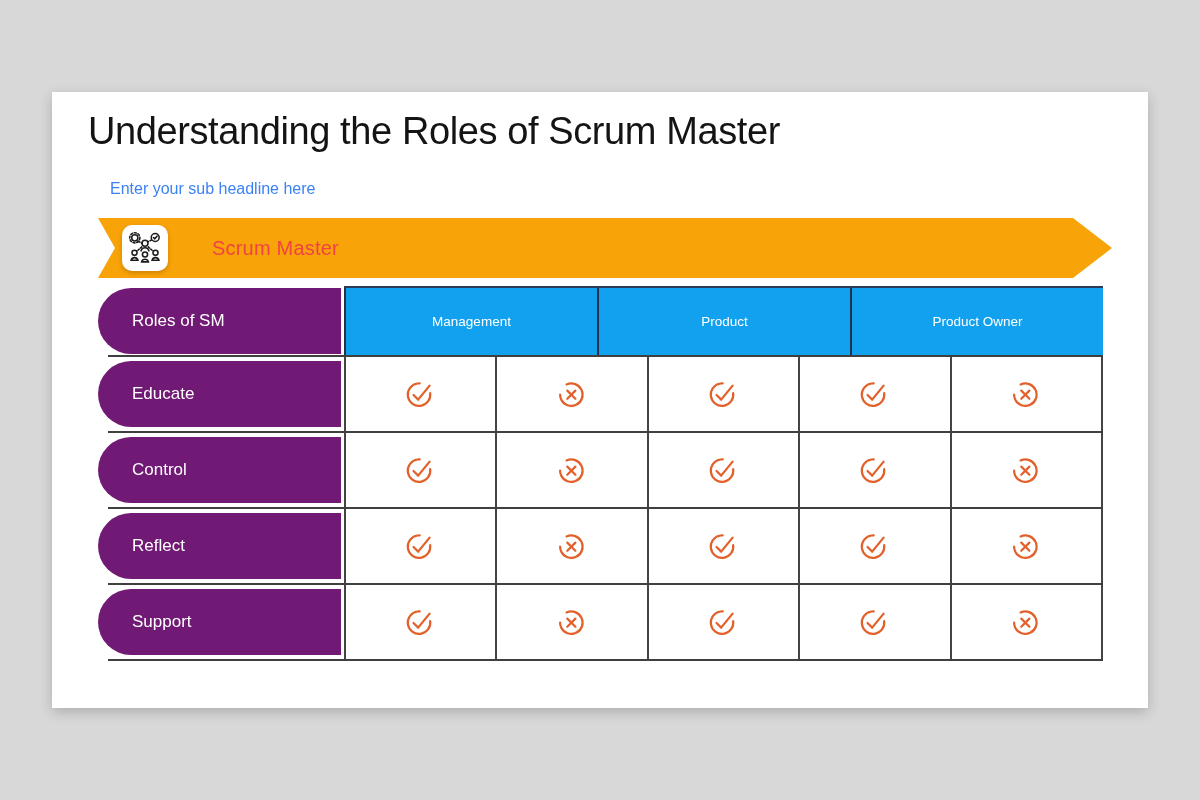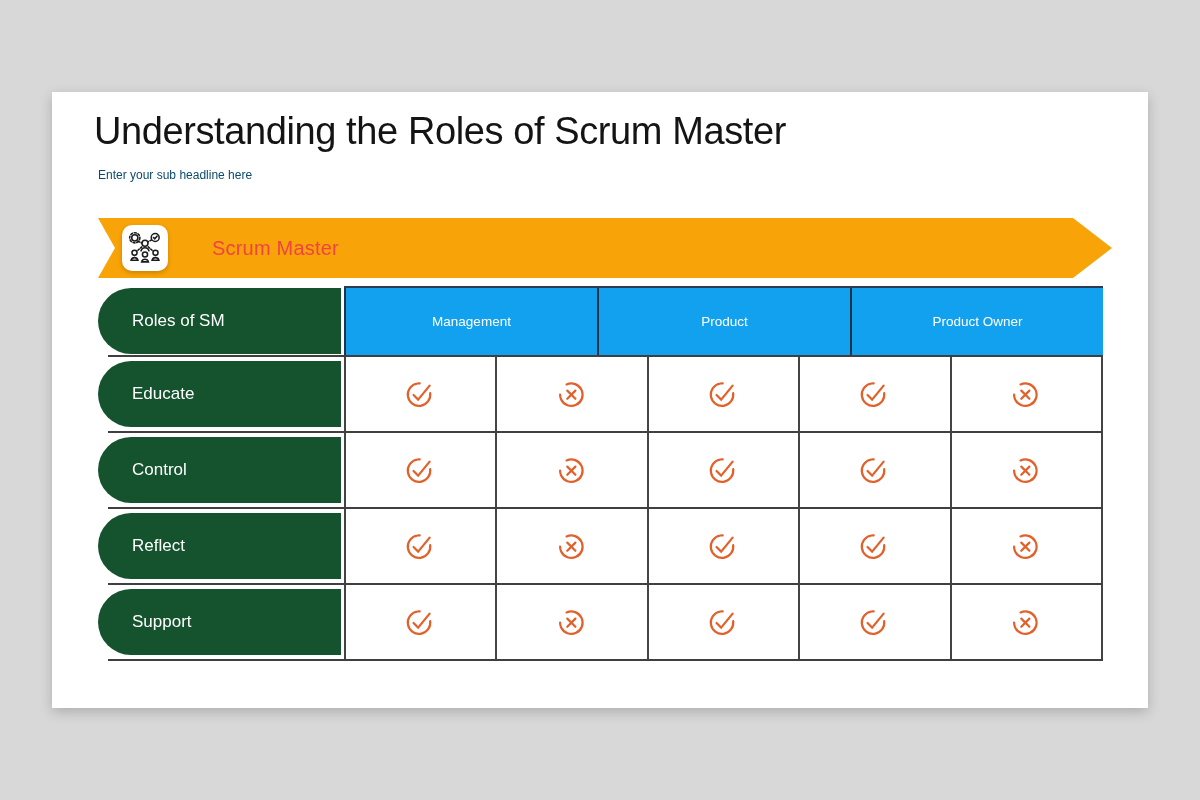--- a/index.html
+++ b/index.html
@@ -6,26 +6,26 @@
   body{
     width:1200px;height:800px;position:relative;overflow:hidden;
     background:#d8d8d8;
     font-family:"Liberation Sans", sans-serif;
   }
   .slide{
     position:absolute;left:52px;top:92px;width:1096px;height:616px;
     background:#ffffff;box-shadow:0 4px 12px rgba(0,0,0,.20);
   }
   .title{
-    position:absolute;left:42px;top:18px;margin:0;
+    position:absolute;left:36px;top:18px;margin:0;
     font-size:38px;font-weight:500;color:#141414;letter-spacing:-0.4px;
   }
   .subtitle{
-    position:absolute;left:46px;top:76px;margin:0;
-    font-size:12px;color:#0c4a6e;
+    position:absolute;left:46px;top:76px;margin:12px;
+    font-size:16px;color:#3b82f6;
   }
   
   .banner{position:absolute;left:46px;top:126px;width:1014px;height:60px;}
   .banner svg.ribbon{position:absolute;left:0;top:0;}
   .banner-icon{
     position:absolute;left:24px;top:7px;width:46px;height:46px;
     background:#ffffff;border-radius:10px;
     box-shadow:0 2px 4px rgba(120,70,0,.35);
     display:flex;align-items:center;justify-content:center;
   }
@@ -40,21 +40,21 @@
   .trow::after{ 
     content:"";position:absolute;left:10px;right:0;bottom:-1px;height:2px;
     background:#3f3f3f;z-index:3;
   }
   .trow.header::before{ 
     content:"";position:absolute;left:246px;right:0;top:0;height:2px;
     background:#2c3a55;z-index:3;
   }
   .pillcol{width:246px;display:flex;align-items:center;flex:none;}
   .pill{
-    width:243px;height:66px;background:#14532d;
+    width:243px;height:66px;background:#701a75;
     border-radius:34px 0 0 34px;
     display:flex;align-items:center;padding-left:34px;box-sizing:border-box;
     color:#ffffff;font-size:17px;position:relative;z-index:2;
   }
   .cell{
     flex:1;display:flex;align-items:center;justify-content:center;
     border-left:2px solid #444444;box-sizing:border-box;background:#ffffff;
   }
   .cell.last{border-right:2px solid #444444;}
   .hcell{

